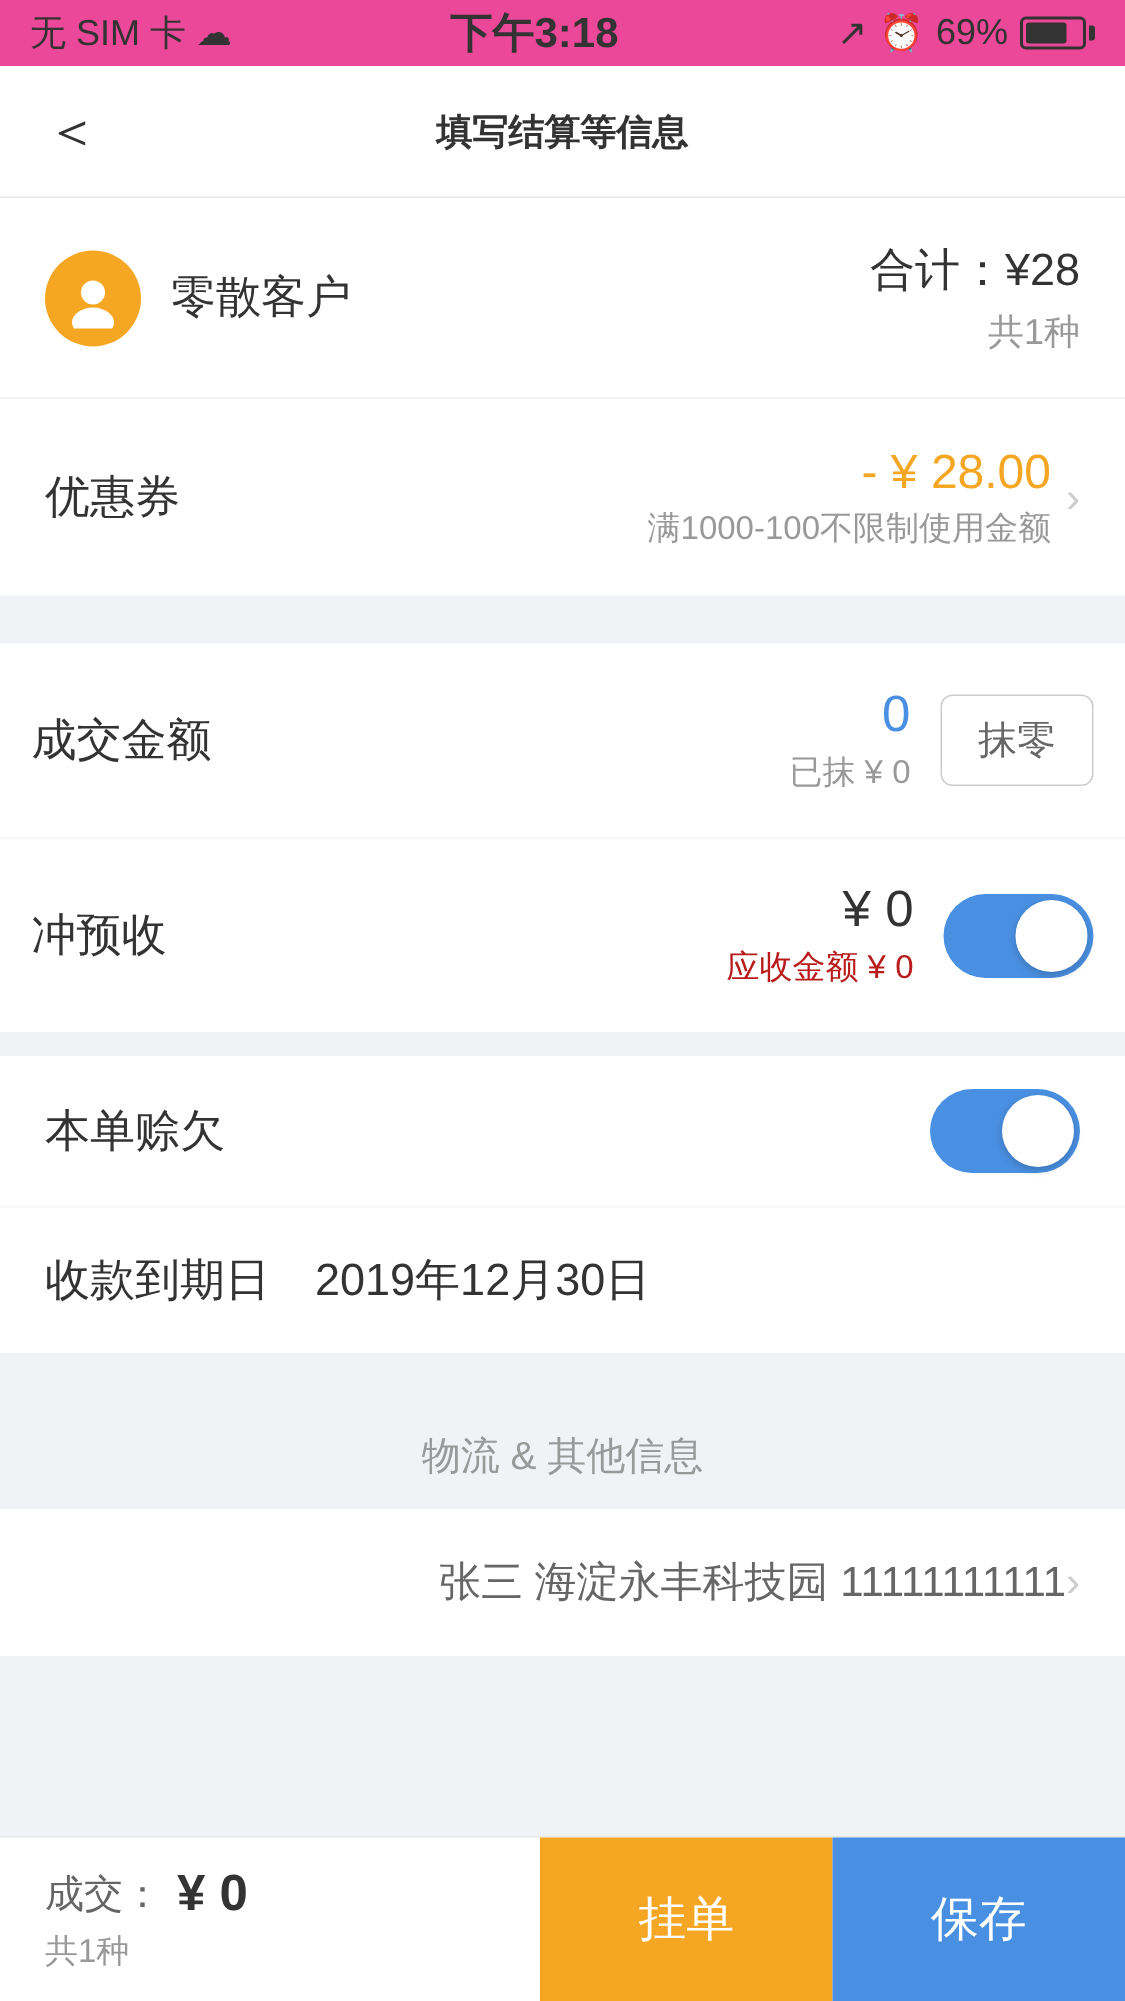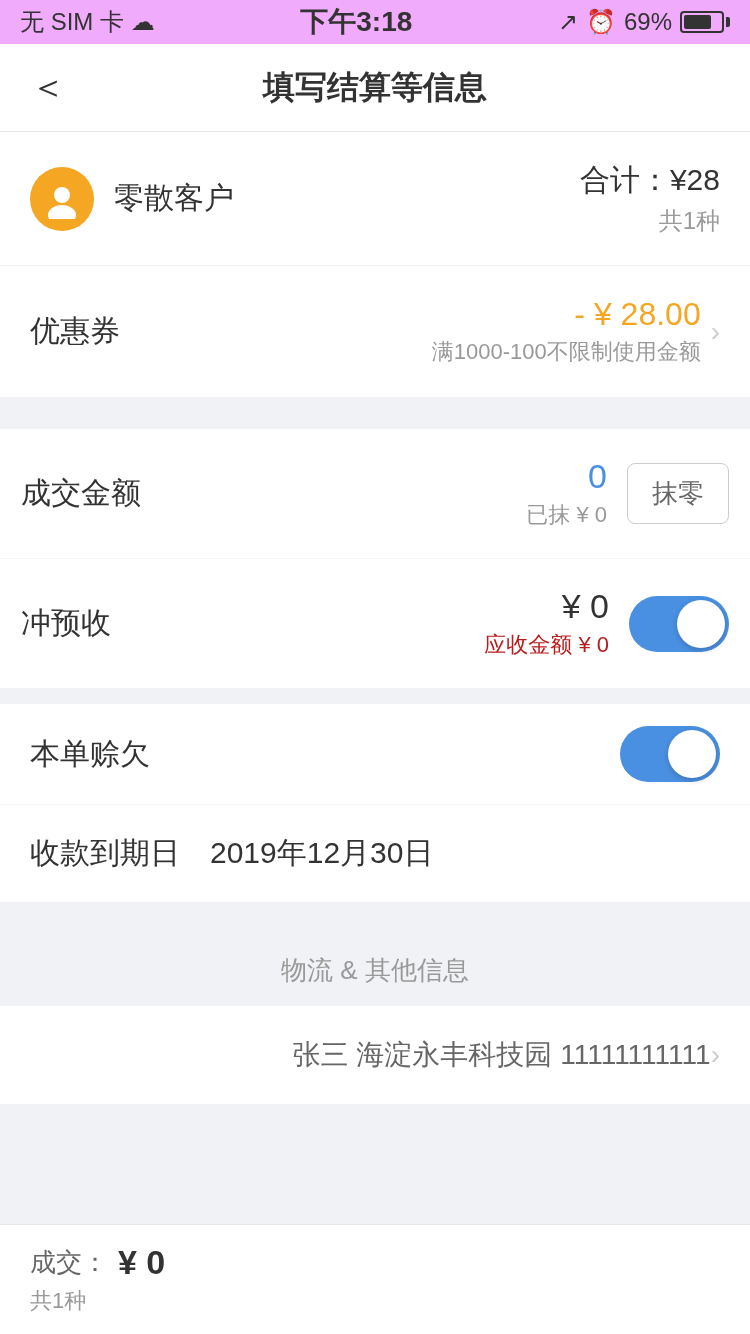--- a/index.html
+++ b/index.html
@@ -10,21 +10,21 @@
       background: #f0f2f5;
       font-family: -apple-system, "PingFang SC", "Helvetica Neue", sans-serif;
       font-size: 28px;
       color: #333;
       position: relative;
     }
 
     
     .status-bar {
       height: 44px;
-      background: #f0abfc;
+      background: #ec4899;
       display: flex;
       align-items: center;
       justify-content: space-between;
       padding: 0 20px;
       font-size: 24px;
       font-weight: 500;
     }
     .status-left { display: flex; align-items: center; gap: 10px; }
     .status-center { font-size: 28px; font-weight: 600; }
     .status-right { display: flex; align-items: center; gap: 8px; font-size: 24px; }
@@ -40,21 +40,21 @@
       border-bottom: 1px solid #e8e8e8;
     }
     .nav-back {
       position: absolute;
       left: 30px;
       font-size: 36px;
       color: #333;
       cursor: pointer;
     }
     .nav-title {
-      font-size: 32px;
+      font-size: 24px;
       font-weight: 600;
       color: #333;
     }
 
     
     .content {
       padding-bottom: 120px;
     }
 
     .section {
@@ -511,13 +511,17 @@
 </div>
 
 <div class="bottom-bar">
   <div class="bottom-summary">
     <div class="bottom-deal">
       <span class="bottom-deal-label">成交：</span>
       <span class="bottom-deal-amount">¥ 0</span>
     </div>
     <div class="bottom-deal-count">共1种</div>
   </div>
+  <div class="bottom-buttons">
+    <button class="btn-hang">挂单</button>
+    <button class="btn-save">保存</button>
+  </div>
 </div>
 
 </body></html>

